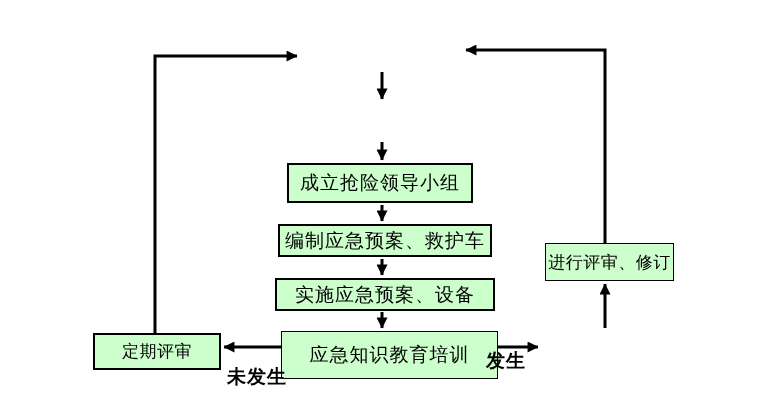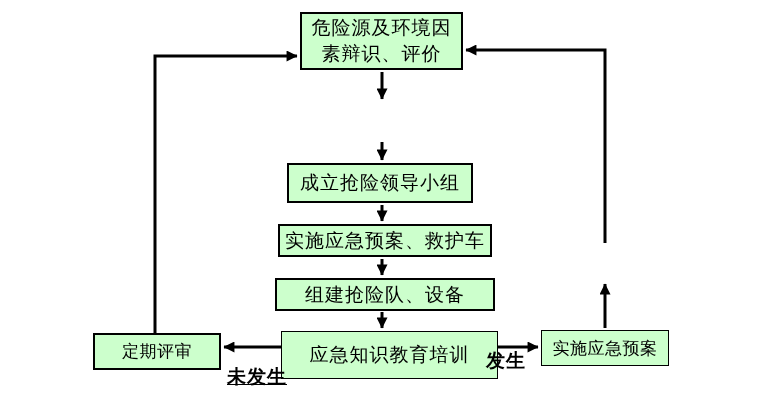--- a/index.html
+++ b/index.html
@@ -51,21 +51,21 @@
   #n-review   { left: 545px; top: 243px; width: 129px; height: 38px; }
   #n-implement{ left: 541px; top: 330px; width: 128px; height: 36px; }
   .edge-label {
     position: absolute;
     color: #000000;
     font-weight: bold;
     font-size: 19px;
     letter-spacing: 1px;
     white-space: nowrap;
   }
-  #lbl-not-occurred { left: 227px; top: 364px; text-decoration: underline; }
+  #lbl-not-occurred { left: 227px; top: 364px; }
   #lbl-occurred     { left: 486px; top: 348px; }
 </style>
 </head>
 <body>
 
 <div class="canvas">
 
   <svg class="arrow-layer" width="760" height="404" viewBox="0 0 760 404" xmlns="http://www.w3.org/2000/svg" aria-hidden="true">
     <defs>
       <marker id="ah" viewBox="0 0 10 10" refX="9.5" refY="5" markerWidth="13" markerHeight="11" markerUnits="userSpaceOnUse" orient="auto">
@@ -79,47 +79,43 @@
       <path d="M382,259 L382,275" marker-end="url(#ah)"></path>
       <path d="M382,312 L382,328" marker-end="url(#ah)"></path>
       <path d="M281,347 L224,347" marker-end="url(#ah)"></path>
       <path d="M498,347 L538,347" marker-end="url(#ah)"></path>
       <path d="M605,328 L605,284" marker-end="url(#ah)"></path>
       <path d="M605,243 L605,50 L466,50" marker-end="url(#ah)"></path>
       <path d="M155,333 L155,56 L297,56" marker-end="url(#ah)"></path>
     </g>
   </svg>
 
-  <div class="node" id="n-hazard">
-    <span>危险源及环境因</span>
-    <span>素辩识、评价</span>
-  </div>
 
 
   <div class="node" id="n-group">
     <span>成立抢险领导小组</span>
   </div>
 
   <div class="node" id="n-team">
-    <span>实施应急预案、救护车</span>
+    <span>编制应急预案、救护车</span>
   </div>
 
   <div class="node" id="n-supplies">
-    <span>组建抢险队、设备</span>
+    <span>实施应急预案、设备</span>
   </div>
 
   <div class="node thin" id="n-training">
     <span>应急知识教育培训</span>
   </div>
 
   <div class="node small" id="n-periodic">
     <span>定期评审</span>
   </div>
 
+  <div class="node small thin" id="n-review">
+    <span>进行评审、修订</span>
+  </div>
 
-  <div class="node small thin" id="n-implement">
-    <span>实施应急预案</span>
-  </div>
 
   <div class="edge-label" id="lbl-not-occurred">未发生</div>
   <div class="edge-label" id="lbl-occurred">发生</div>
 
 </div>
 
 </body></html>

